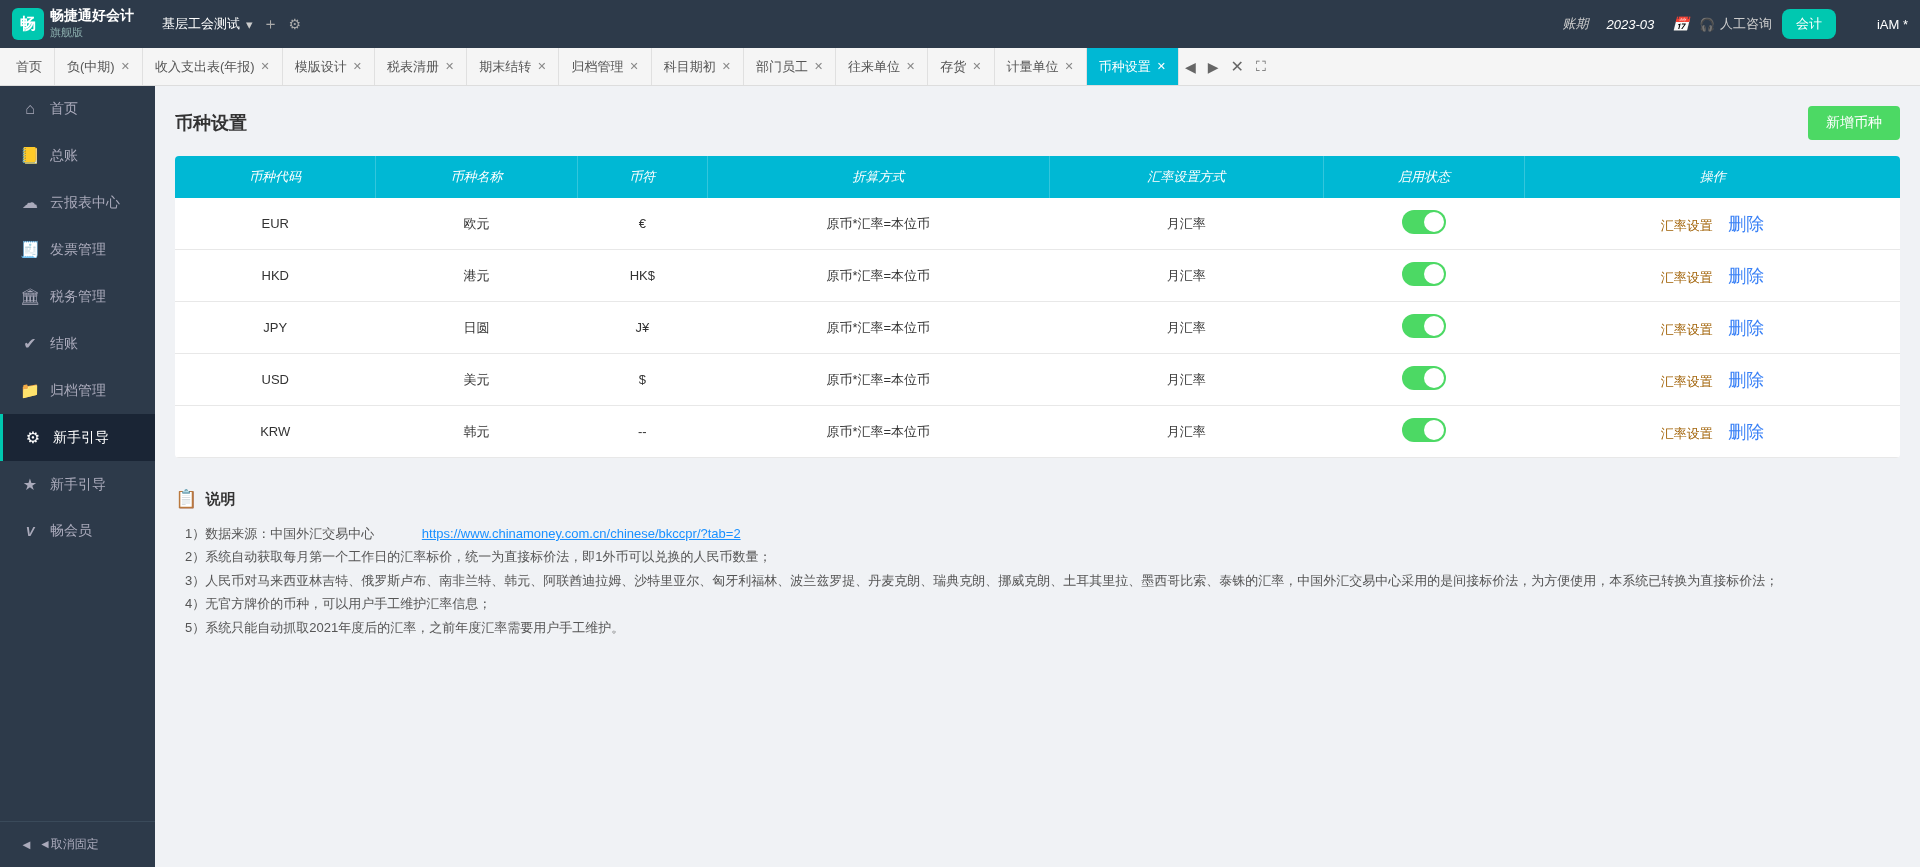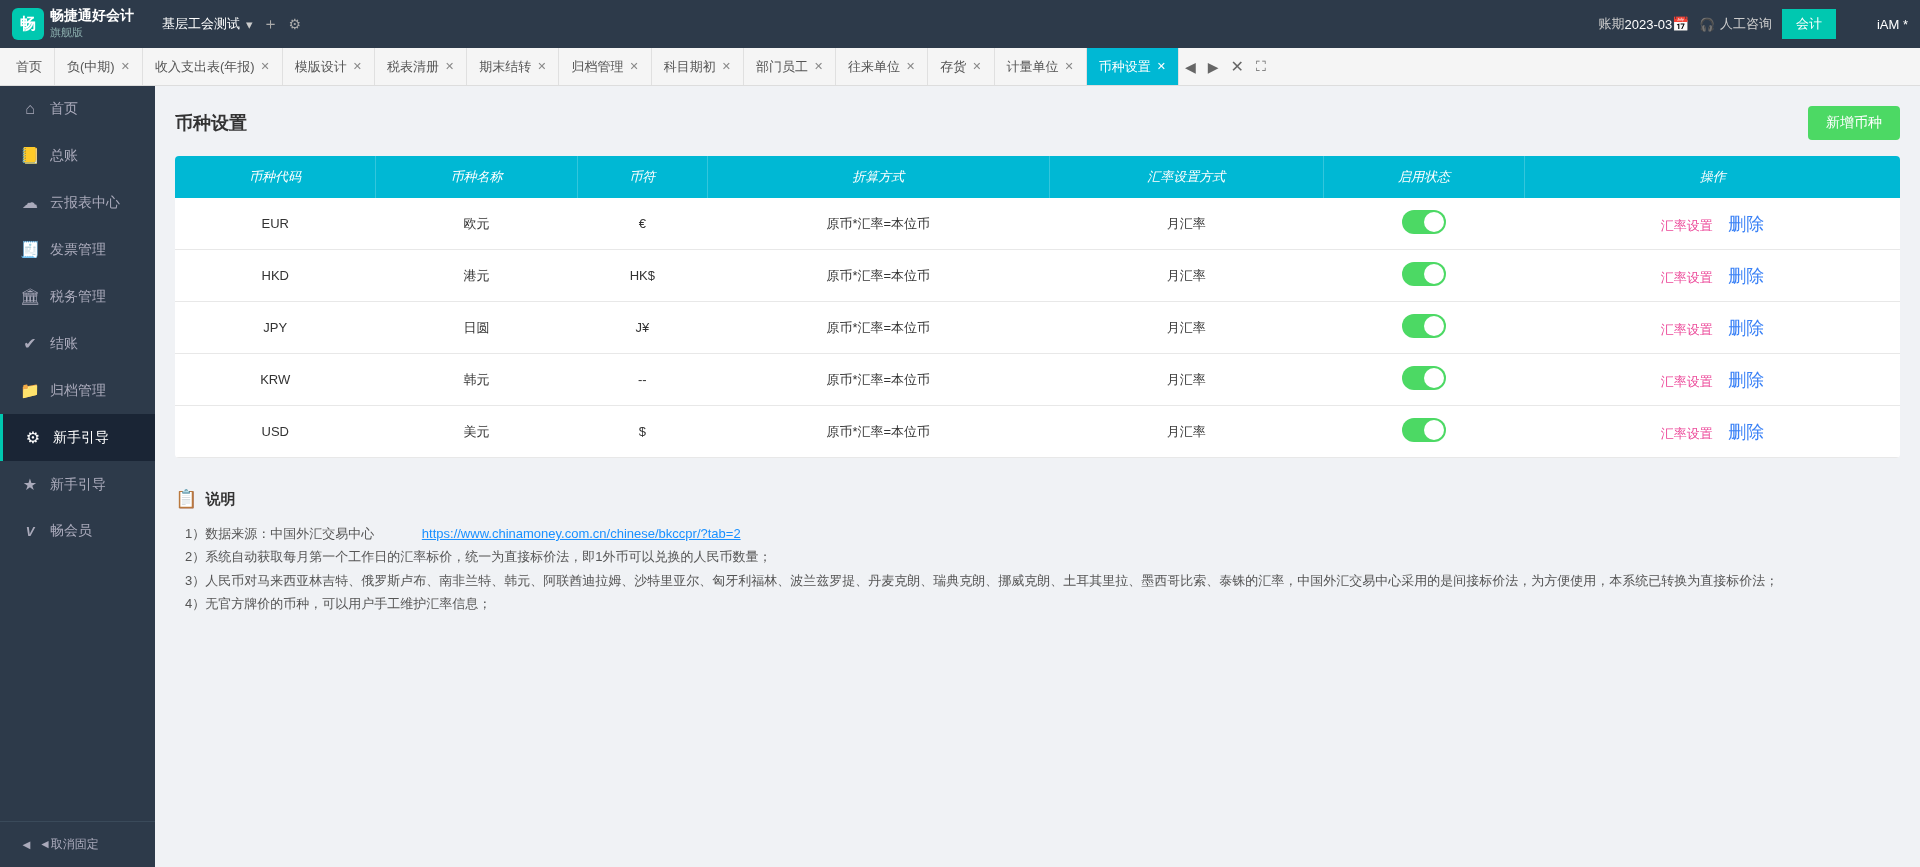--- a/index.html
+++ b/index.html
@@ -6,26 +6,26 @@
     body { font-family: 'Microsoft YaHei', '微软雅黑', Arial, sans-serif; font-size: 13px; background: #f0f2f5; color: #333; width: 1920px; min-height: 867px; overflow-x: hidden; }
 
     
     .top-bar { display: flex; align-items: center; background: #2d3a4a; height: 48px; padding: 0 12px; gap: 10px; }
     .app-logo { display: flex; align-items: center; gap: 6px; min-width: 140px; }
     .logo-icon { width: 32px; height: 32px; background: #00c8b0; border-radius: 6px; display: flex; align-items: center; justify-content: center; color: white; font-size: 16px; font-weight: bold; }
     .app-name { color: white; font-size: 14px; font-weight: bold; line-height: 1.2; font-family: Liberation Serif, serif; }
     .app-sub { color: #8aa; font-size: 11px; }
     .company-selector { display: flex; align-items: center; gap: 6px; color: #ccc; font-size: 13px; cursor: pointer; flex: 1; }
     .company-name { color: white; }
-    .period-info { display: flex; align-items: center; gap: 0; color: #ccc; font-size: 13px; margin-left: 27px; }
+    .period-info { display: flex; align-items: center; gap: 18px; color: #ccc; font-size: 13px; margin-left: 27px; font-style: italic; }
     .period-value { color: white; }
     .cal-icon { color: #00c8b0; font-size: 14px; cursor: pointer; }
     .top-right { display: flex; align-items: center; gap: 10px; margin-left: auto; }
     .service-btn { display: flex; align-items: center; gap: 4px; color: #ccc; font-size: 13px; cursor: pointer; }
-    .kuaiji-btn { background: #00c8b0; color: white; border: none; padding: 6px 14px; border-radius: 0; font-size: 13px; cursor: pointer; font-family: inherit; }
+    .kuaiji-btn { background: #00c8b0; color: white; border: none; padding: 6px 14px; border-radius: 8px; font-size: 13px; cursor: pointer; font-family: inherit; }
     .user-info { color: white; font-size: 13px; padding-left: 31px; }
 
     
     .tab-bar { display: flex; align-items: center; background: #f5f5f5; border-bottom: 1px solid #ddd; height: 38px; padding: 0 4px; overflow: hidden; }
     .tab-item { display: flex; align-items: center; gap: 4px; padding: 0 12px; height: 38px; font-size: 13px; color: #555; cursor: pointer; white-space: nowrap; border-right: 1px solid #e0e0e0; position: relative; flex-shrink: 0; }
     .tab-item.active { background: #00b8d4; color: white; }
     .tab-item .close-x { font-size: 11px; color: #888; margin-left: 2px; cursor: pointer; }
     .tab-item.active .close-x { color: white; }
     .tab-nav-btn { background: none; border: none; cursor: pointer; padding: 4px 6px; color: #666; font-size: 14px; }
     .tab-close-all { background: none; border: none; cursor: pointer; padding: 4px 6px; color: #666; font-size: 16px; }
@@ -50,21 +50,21 @@
     .page-title { font-size: 18px; font-weight: bold; color: #333; }
     .new-btn { background: #4cd964; color: white; border: none; padding: 8px 18px; border-radius: 4px; font-size: 14px; cursor: pointer; font-family: inherit; font-weight: 400; }
 
     
     .data-table { width: 100%; border-collapse: collapse; background: white; border-radius: 4px; overflow: hidden; }
     .data-table thead tr { background: #00b8d4; color: white; }
     .data-table thead th { padding: 12px 10px; text-align: center; font-weight: 500; font-size: 13px; border-right: 1px solid rgba(255,255,255,0.2); font-style: italic; }
     .data-table thead th:last-child { border-right: none; }
     .data-table tbody tr { border-bottom: 1px solid #e8e8e8; }
     .data-table tbody td { padding: 12px 10px; text-align: center; font-size: 13px; color: #333; }
-    .action-link { color: #ec4899; cursor: pointer; margin: 0 6px; font-size: 13px; }
+    .action-link { color: #a16207; cursor: pointer; margin: 0 6px; font-size: 13px; }
     .action-delete { color: #3b82f6; cursor: pointer; margin: 16px 6px; font-size: 18px; }
 
     
     .toggle { display: inline-block; width: 44px; height: 24px; background: #4cd964; border-radius: 12px; position: relative; cursor: pointer; }
     .toggle::after { content: ''; position: absolute; top: 2px; right: 2px; width: 20px; height: 20px; background: white; border-radius: 50%; }
 
     
     .notes-section { margin-top: 30px; }
     .notes-title { display: flex; align-items: center; gap: 8px; font-size: 15px; font-weight: bold; color: #333; margin-bottom: 12px; }
     .notes-icon { color: #00b8d4; font-size: 18px; }
@@ -275,37 +275,37 @@
     <td>月汇率</td>
     <td>
       <div class="toggle"></div>
     </td>
     <td>
       <span class="action-link">汇率设置</span>
       <span class="action-delete">删除</span>
     </td>
   </tr>
           <tr>
+    <td>USD</td>
+    <td>美元</td>
+    <td>$</td>
+    <td>原币*汇率=本位币</td>
+    <td>月汇率</td>
+    <td>
+      <div class="toggle"></div>
+    </td>
+    <td>
+      <span class="action-link">汇率设置</span>
+      <span class="action-delete">删除</span>
+    </td>
+  </tr>
+          <tr>
     <td>KRW</td>
     <td>韩元</td>
     <td>--</td>
-    <td>原币*汇率=本位币</td>
-    <td>月汇率</td>
-    <td>
-      <div class="toggle"></div>
-    </td>
-    <td>
-      <span class="action-link">汇率设置</span>
-      <span class="action-delete">删除</span>
-    </td>
-  </tr>
-          <tr>
-    <td>USD</td>
-    <td>美元</td>
-    <td>$</td>
     <td>原币*汇率=本位币</td>
     <td>月汇率</td>
     <td>
       <div class="toggle"></div>
     </td>
     <td>
       <span class="action-link">汇率设置</span>
       <span class="action-delete">删除</span>
     </td>
   </tr>
@@ -315,17 +315,18 @@
     <div class="notes-section">
       <div class="notes-title">
         <span class="notes-icon">📋</span>
         <span>说明</span>
       </div>
       <ul class="notes-list" id="notes-list">
       <li>1）数据来源：中国外汇交易中心 <a class="notes-link" href="#">https://www.chinamoney.com.cn/chinese/bkccpr/?tab=2</a></li>
           <li>2）系统自动获取每月第一个工作日的汇率标价，统一为直接标价法，即1外币可以兑换的人民币数量；</li>
           <li>3）人民币对马来西亚林吉特、俄罗斯卢布、南非兰特、韩元、阿联酋迪拉姆、沙特里亚尔、匈牙利福林、波兰兹罗提、丹麦克朗、瑞典克朗、挪威克朗、土耳其里拉、墨西哥比索、泰铢的汇率，中国外汇交易中心采用的是间接标价法，为方便使用，本系统已转换为直接标价法；</li>
           <li>4）无官方牌价的币种，可以用户手工维护汇率信息；</li>
+          <li>5）系统只能自动抓取2021年度后的汇率，之前年度汇率需要用户手工维护。</li>
         </ul>
     </div>
 
   </div>
 </div>
 
 </body></html>

